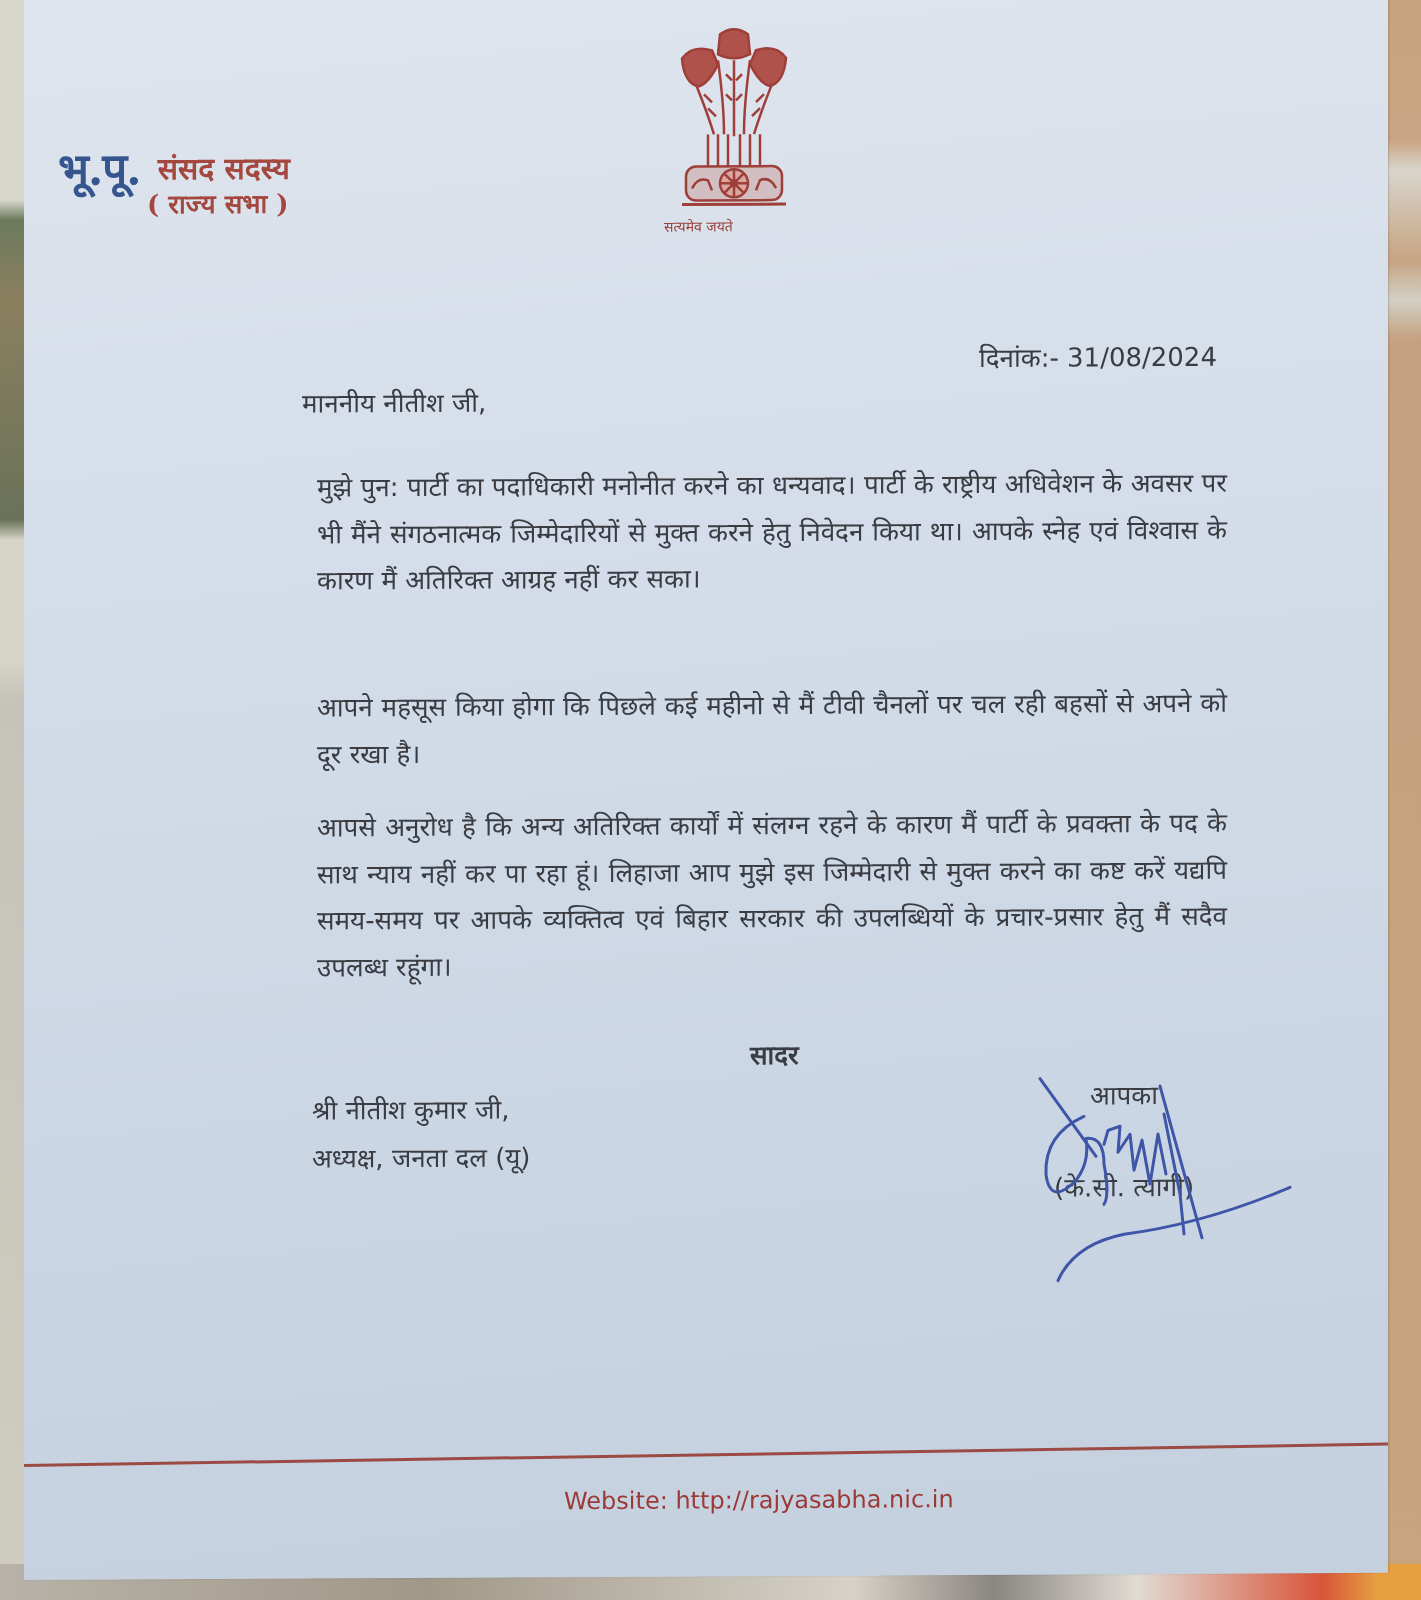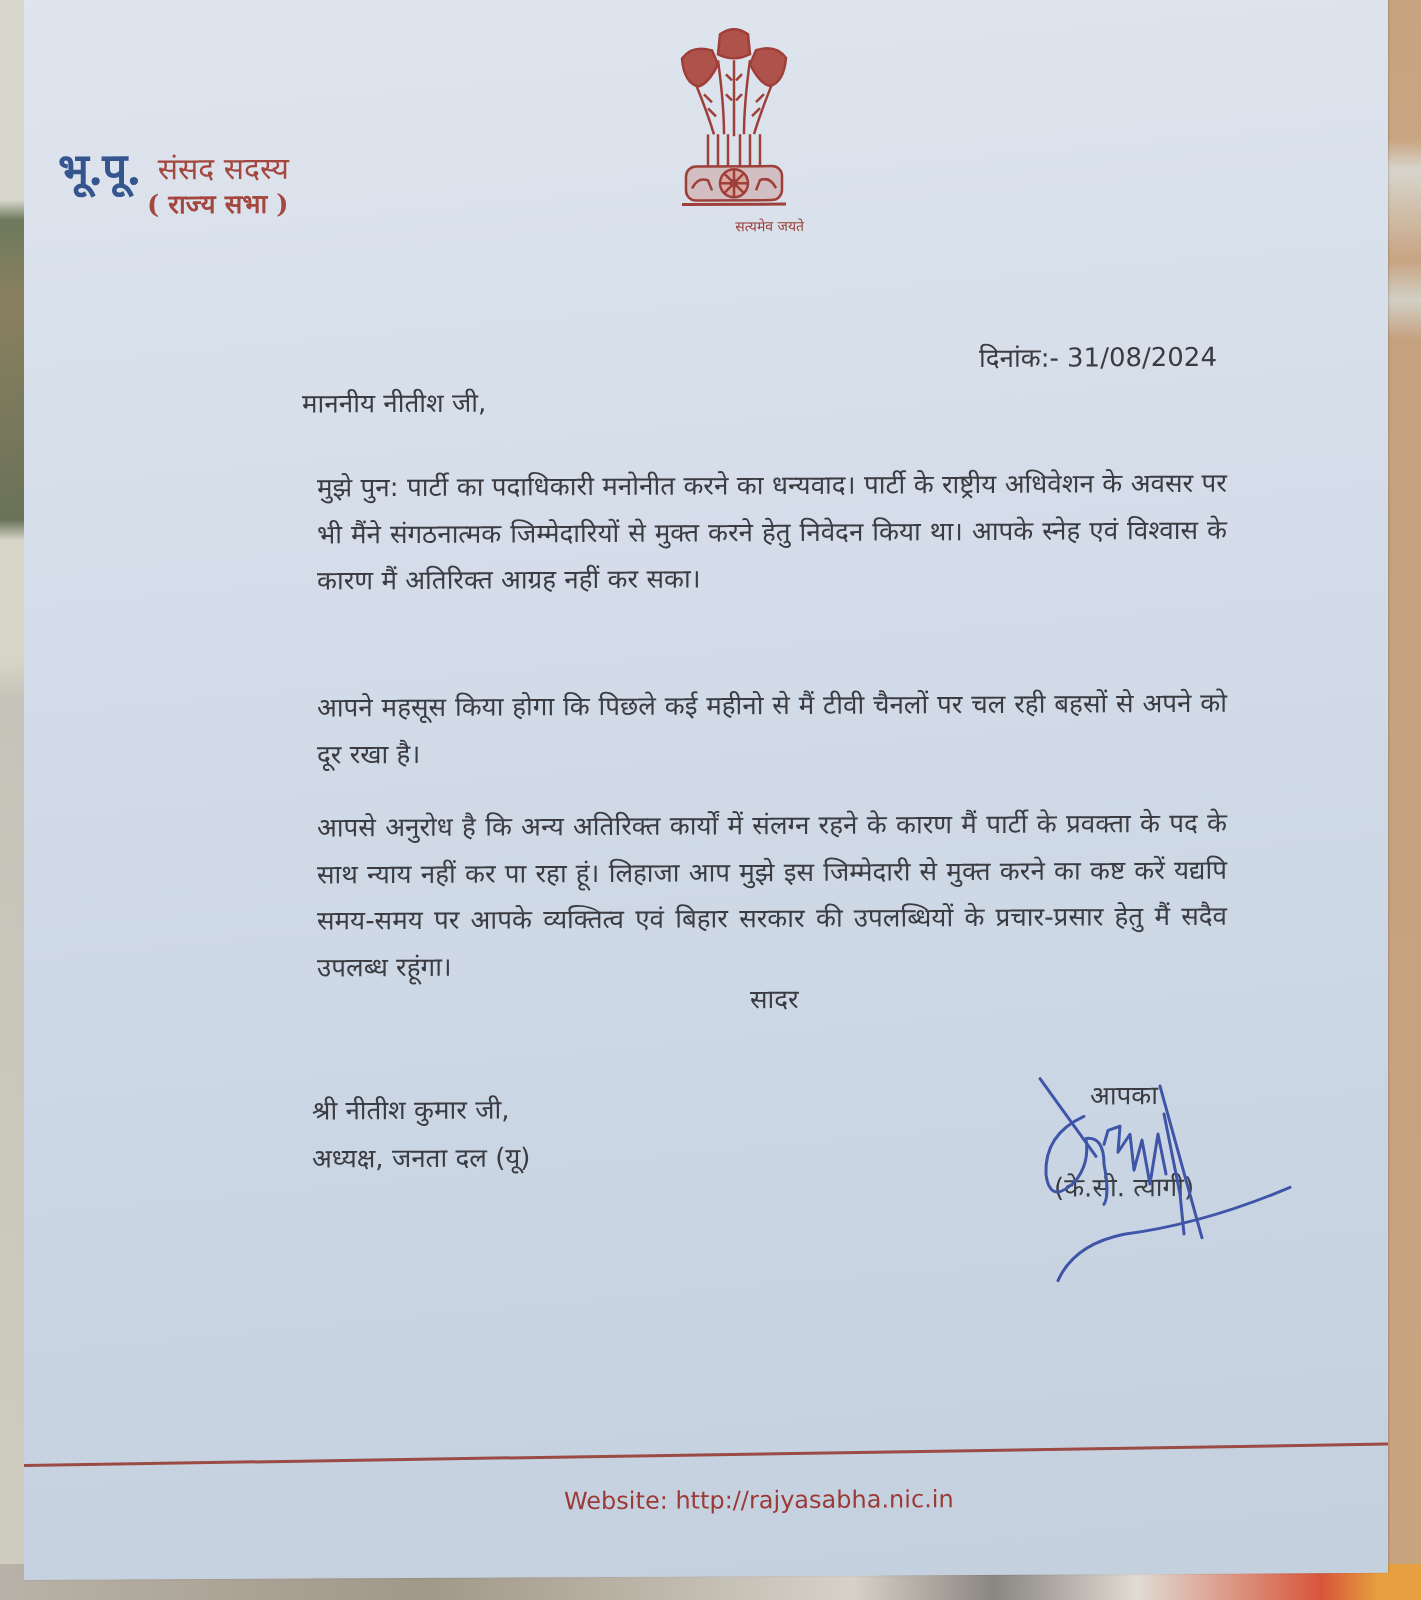--- a/index.html
+++ b/index.html
@@ -26,38 +26,38 @@
       transform: skewY(-0.3deg);
       transform-origin: left top;
       box-shadow: 1px 0 2px rgba(0,0,0,0.15);
     }
     .letterhead-left { position: absolute; left: 34px; top: 138px; }
     .ex-mark {
       font-family: "DejaVu Serif", serif; color: #35558f; font-size: 44px; font-weight: bold;
       display: inline-block; vertical-align: middle; letter-spacing: -1px; text-align: center;
     }
     .mp-title {
-      font-family: "DejaVu Serif", serif; color: #a4473f; font-size: 30px; font-weight: normal;
+      font-family: "DejaVu Serif", serif; color: #a4473f; font-size: 30px; font-weight: bold;
       display: inline-block; vertical-align: middle; margin-left: 12px;
     }
     .house {
       font-family: "DejaVu Serif", serif; color: #a4473f; font-size: 26px; font-weight: bold;
       position: absolute; left: 89px; top: 48px; white-space: nowrap;
     }
-    .emblem { position: absolute; left: 640px; top: 28px; width: 140px; text-align: right; }
+    .emblem { position: absolute; left: 640px; top: 28px; width: 140px; text-align: left; }
     .emblem svg { display: block; margin: 0 auto; }
     .motto { color: #9a3f38; font-size: 14px; font-family: "DejaVu Serif", serif; margin-top: 2px; }
     .text { color: #3a3c42; font-size: 26px; }
     .date { position: absolute; left: 955px; top: 344px; font-size: 26px; color: #3a3c42; white-space: nowrap; }
     .salutation { position: absolute; left: 278px; top: 386px; }
     .para { position: absolute; left: 293px; width: 910px; line-height: 46.5px; text-align: justify; text-align-last: left; }
     .p1 { top: 466px; }
     .p2 { top: 686px; }
     .p3 { top: 806px; }
-    .closing { position: absolute; left: 726px; top: 984px; }
+    .closing { position: absolute; left: 726px; top: 1040px; font-weight: bold; }
     .addressee { position: absolute; left: 288px; top: 1088px; line-height: 48px; }
     .sign-block { position: absolute; left: 1030px; top: 1082px; }
     .yours { position: absolute; left: 36px; top: 0; white-space: nowrap; }
     .signer { position: absolute; left: 0; top: 92px; white-space: nowrap; }
     .signature { position: absolute; left: 1010px; top: 1080px; }
     .footer-rule { position: absolute; left: 0; top: 1464px; width: 1364px; height: 3px; background: #9c4a44; transform: rotate(-0.6deg); transform-origin: left; }
     .footer { position: absolute; left: 540px; top: 1490px; color: #9a3a36; font-size: 24px; font-family: "DejaVu Sans", sans-serif; }
   </style>
 </head>
 <body>

